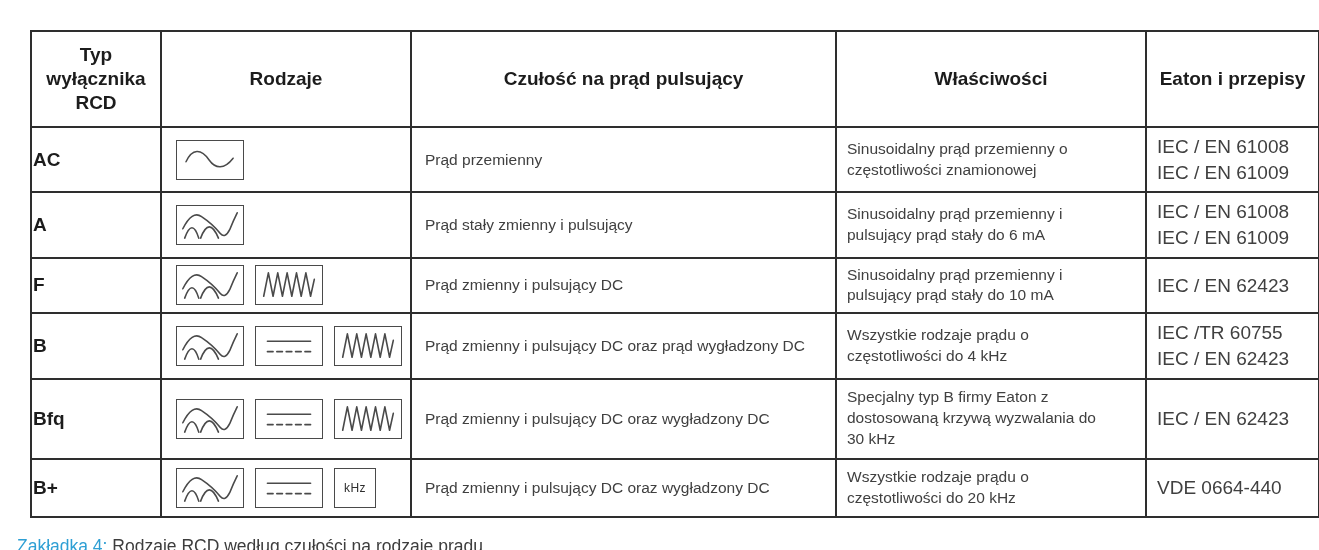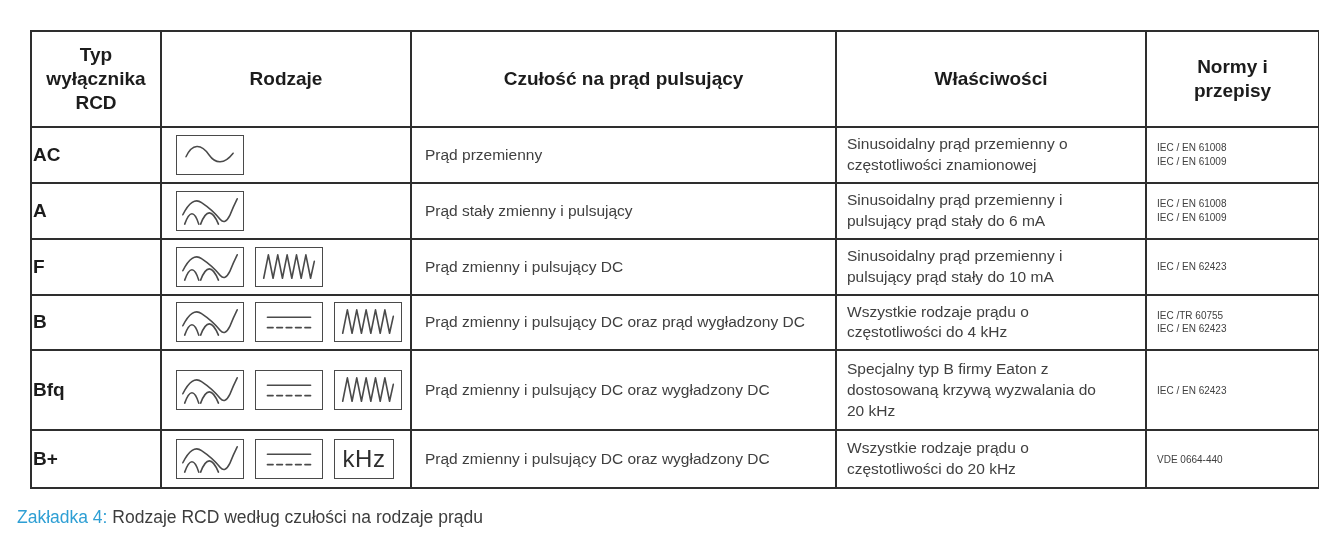--- a/index.html
+++ b/index.html
@@ -51,21 +51,21 @@
     padding: 6px 10px 6px 13px;
     color: #404040;
   }
   td.properties-cell {
     font-size: 15.5px;
     padding: 6px 32px 6px 10px;
     color: #404040;
     line-height: 1.35;
   }
   td.norms-cell {
-    font-size: 10px;
+    font-size: 19px;
     padding: 6px 6px 6px 10px;
     color: #404040;
     line-height: 1.35;
   }
   tr.body-row { height: 55px; }
   tr.row-Bfq  { height: 80px; }
   tr.row-Bplus { height: 58px; }
   .symbol-box {
     display: inline-flex;
     align-items: center;
@@ -73,24 +73,24 @@
     width: 68px;
     height: 40px;
     border: 1.5px solid #4a4a4a;
     background: #ffffff;
     margin-right: 11px;
     vertical-align: middle;
     box-sizing: border-box;
   }
   .symbol-box svg { display: block; }
   .khz-box {
-    font-size: 24px;
+    font-size: 12px;
     color: #2e2e2e;
     letter-spacing: 0.5px;
-    width: 60px;
+    width: 42px;
   }
   .caption {
     margin: 18px 0 0 2px;
     font-size: 17.5px;
     color: #3d3d3d;
   }
   .caption .accent { color: #2e9fd4; }
 </style>
 </head>
 <body>
@@ -103,21 +103,21 @@
         <col style="width:425px">
       <col style="width:310px">
         <col style="width:173px">
     </colgroup>
     <thead>
       <tr>
         <th class="hdr">Typ wyłącznika RCD</th>
         <th class="hdr">Rodzaje</th>
         <th class="hdr">Czułość na prąd pulsujący</th>
         <th class="hdr">Właściwości</th>
-        <th class="hdr">Normy i przepisy</th>
+        <th class="hdr">Eaton i przepisy</th>
       </tr>
     </thead>
     <tbody>
         <tr class="body-row row-AC">
           <td class="type-cell">AC</td>
           <td class="symbols-cell"><span class="symbol-box">
               <svg width="60" height="32" viewBox="0 0 64 36" fill="none" stroke="#4a4a4a" stroke-width="1.7" stroke-linecap="round">
                 <path d="M5 20 C 12 5, 22 5, 31 18 C 38 28, 48 29, 58 16"></path>
               </svg>
             </span></td>
@@ -196,21 +196,21 @@
               <svg width="60" height="34" viewBox="0 0 64 36" fill="none" stroke="#4a4a4a" stroke-width="1.7" stroke-linecap="round">
                 <path d="M9 13 H55"></path>
                 <path d="M9 24 H55" stroke-dasharray="6 4"></path>
               </svg>
             </span><span class="symbol-box">
               <svg width="60" height="34" viewBox="0 0 64 36" fill="none" stroke="#4a4a4a" stroke-width="1.7" stroke-linecap="round">
                 <path d="M5 30 L10 5 L15 30 L20 5 L25 30 L30 5 L35 30 L40 5 L45 30 L50 5 L55 30 L59 12" stroke-linejoin="round"></path>
               </svg>
             </span></td>
           <td class="sensitivity-cell">Prąd zmienny i pulsujący DC oraz wygładzony DC</td>
-          <td class="properties-cell">Specjalny typ B firmy Eaton z dostosowaną krzywą wyzwalania do 20 kHz</td>
+          <td class="properties-cell">Specjalny typ B firmy Eaton z dostosowaną krzywą wyzwalania do 30 kHz</td>
           <td class="norms-cell">
             <div>IEC / EN 62423</div>
           </td>
         </tr>
         <tr class="body-row row-Bplus">
           <td class="type-cell">B+</td>
           <td class="symbols-cell"><span class="symbol-box">
               <svg width="60" height="34" viewBox="0 0 64 36" fill="none" stroke="#4a4a4a" stroke-width="1.7" stroke-linecap="round">
                 <path d="M5 32 Q 13 10 20 32 M22 32 Q 31 8 41 32"></path>
                 <path d="M3 22 Q 13 2 23 9 Q 35 17 43 27 Q 48 33 53 23 Q 57 13 61 5"></path>

